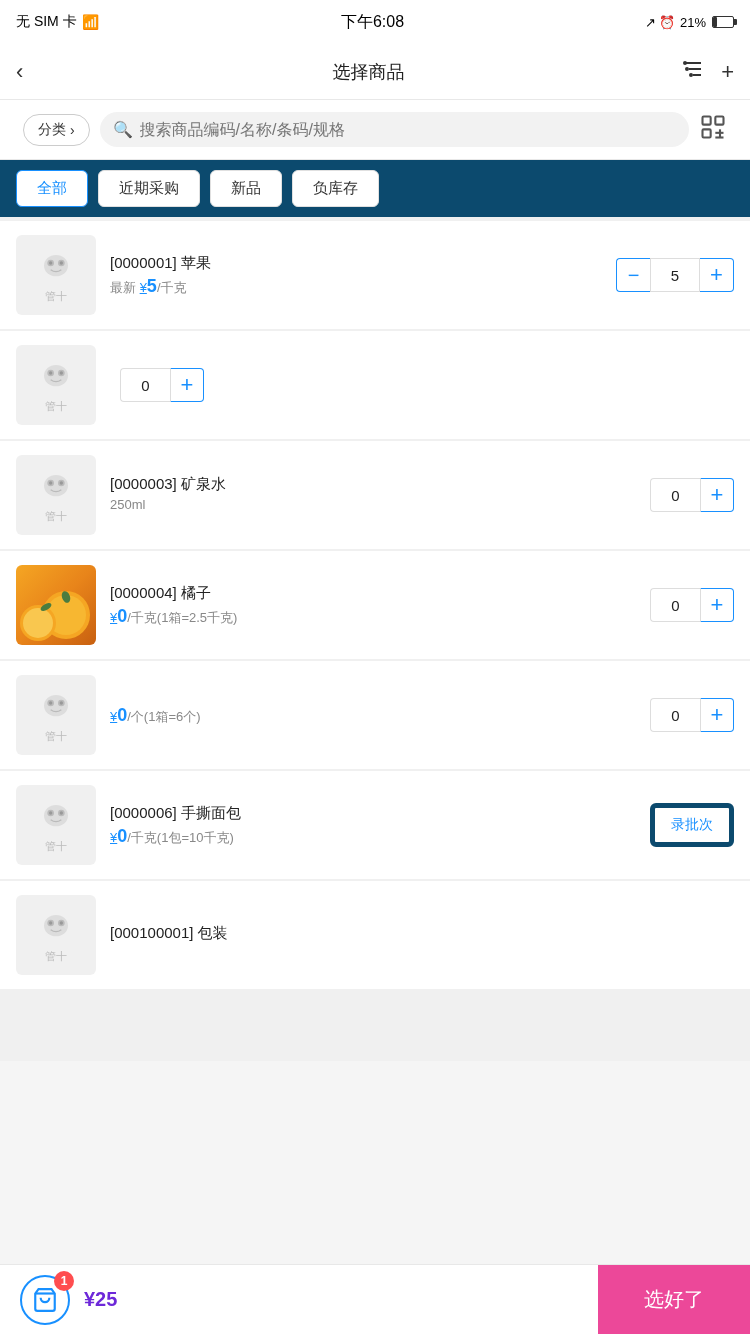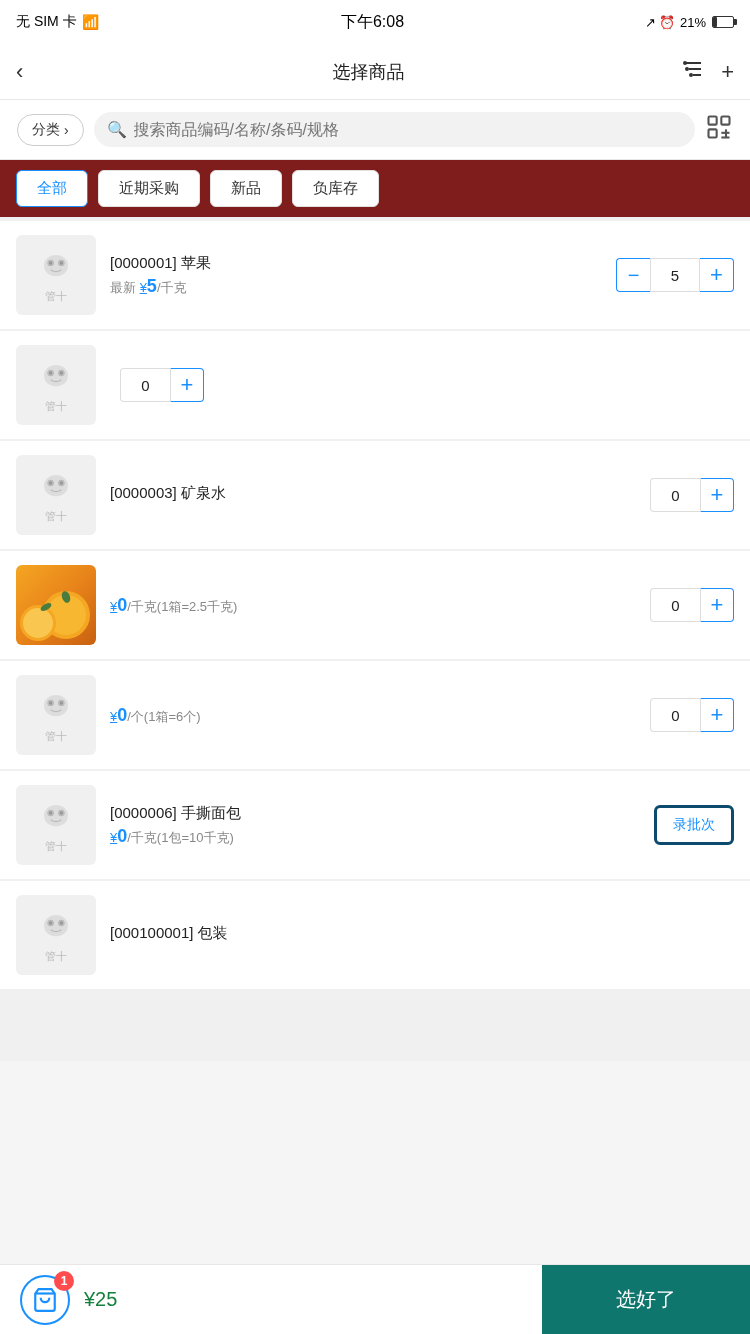--- a/index.html
+++ b/index.html
@@ -79,21 +79,21 @@
     }
     .nav-filter-icon, .nav-add-icon {
       font-size: 22px;
       color: #333;
       cursor: pointer;
     }
 
     
     .search-row {
       background: #fff;
-      padding: 12px 17px;
+      padding: 12px 23px;
       display: flex;
       align-items: center;
       gap: 10px;
       border-bottom: 1px solid #e8e8e8;
     }
     .category-btn {
       display: flex;
       align-items: center;
       gap: 4px;
       border: 1px solid #ccc;
@@ -123,21 +123,21 @@
       width: 100%;
     }
     .scan-icon {
       font-size: 20px;
       color: #555;
       cursor: pointer;
     }
 
     
     .tab-row {
-      background: #7f1d1d;
+      background: #0c4a6e;
       padding: 10px 16px;
       display: flex;
       gap: 10px;
       border-bottom: 4px solid #f0f0f0;
     }
     .tab-item {
       padding: 8px 20px;
       border-radius: 6px;
       font-size: 15px;
       cursor: pointer;
@@ -272,21 +272,21 @@
       border: 1px solid #ddd;
       border-left: 1px solid #ddd;
       border-right: 1px solid #ddd;
       text-align: center;
       font-size: 15px;
       color: #222;
       outline: none;
     }
 
     .batch-btn {
-      border: 3px solid #0c4a6e;
+      border: 5px solid #0c4a6e;
       color: #1890ff;
       background: #fff;
       border-radius: 6px;
       padding: 8px 16px;
       font-size: 14px;
       cursor: pointer;
       margin-left: 10px;
     }
 
     
@@ -314,27 +314,27 @@
       height: 50px;
       border: 2px solid #1890ff;
       border-radius: 50%;
       display: flex;
       align-items: center;
       justify-content: center;
       cursor: pointer;
     }
     .cart-total {
       font-size: 20px;
-      font-weight: 400;
-      color: #15803d;
+      font-weight: 700;
+      color: #6d28d9;
     }
     .confirm-btn {
       height: 70px;
-      width: 208px;
-      background: #0f766e;
+      width: 152px;
+      background: #ec4899;
       color: #fff;
       font-size: 20px;
       font-weight: 500;
       border: none;
       cursor: pointer;
       display: flex;
       align-items: center;
       justify-content: center;
     }
 
@@ -472,20 +472,21 @@
           <circle cx="38" cy="24" r="5" fill="#bbb"></circle>
           <circle cx="22" cy="24" r="2.5" fill="#999"></circle>
           <circle cx="38" cy="24" r="2.5" fill="#999"></circle>
           <path d="M22 34 Q30 40 38 34" stroke="#bbb" stroke-width="2" fill="none"></path>
         </svg>
         <span class="owl-text">管十</span>
       </div>
     </div>
     <div class="product-info">
       <div class="product-name">[0000003] 矿泉水</div>
+      <div class="product-spec">250ml</div>
     </div>
     <div class="quantity-control">
       <input class="qty-input" type="text" value="0" style="border-radius: 4px 0px 0px 4px; border-right: none;">
       <button class="qty-btn plus" style="border-left:1px solid #ddd;">+</button>
     </div>
   </div>
 
   <div class="product-item">
     <div class="product-image" style="background: linear-gradient(135deg, #f5a623 0%, #e8841a 50%, #c86010 100%); position:relative; overflow:hidden;">
 
@@ -495,20 +496,21 @@
         <circle cx="50" cy="50" r="20" fill="#f7b731"></circle>
         <ellipse cx="50" cy="32" rx="4" ry="6" fill="#4a7c3f" transform="rotate(-20 50 32)"></ellipse>
 
         <circle cx="22" cy="58" r="18" fill="#f5a623"></circle>
         <circle cx="22" cy="58" r="15" fill="#f9c74f"></circle>
 
         <ellipse cx="30" cy="42" rx="6" ry="3" fill="#4a7c3f" transform="rotate(-30 30 42)"></ellipse>
       </svg>
     </div>
     <div class="product-info">
+      <div class="product-name">[0000004] 橘子</div>
       <div class="product-price">
         <span class="currency">¥</span><span class="amount">0</span><span class="unit">/千克(1箱=2.5千克)</span>
       </div>
     </div>
     <div class="quantity-control">
       <input class="qty-input" type="text" value="0" style="border-radius: 4px 0px 0px 4px; border-right: none;">
       <button class="qty-btn plus" style="border-left:1px solid #ddd;">+</button>
     </div>
   </div>
 

